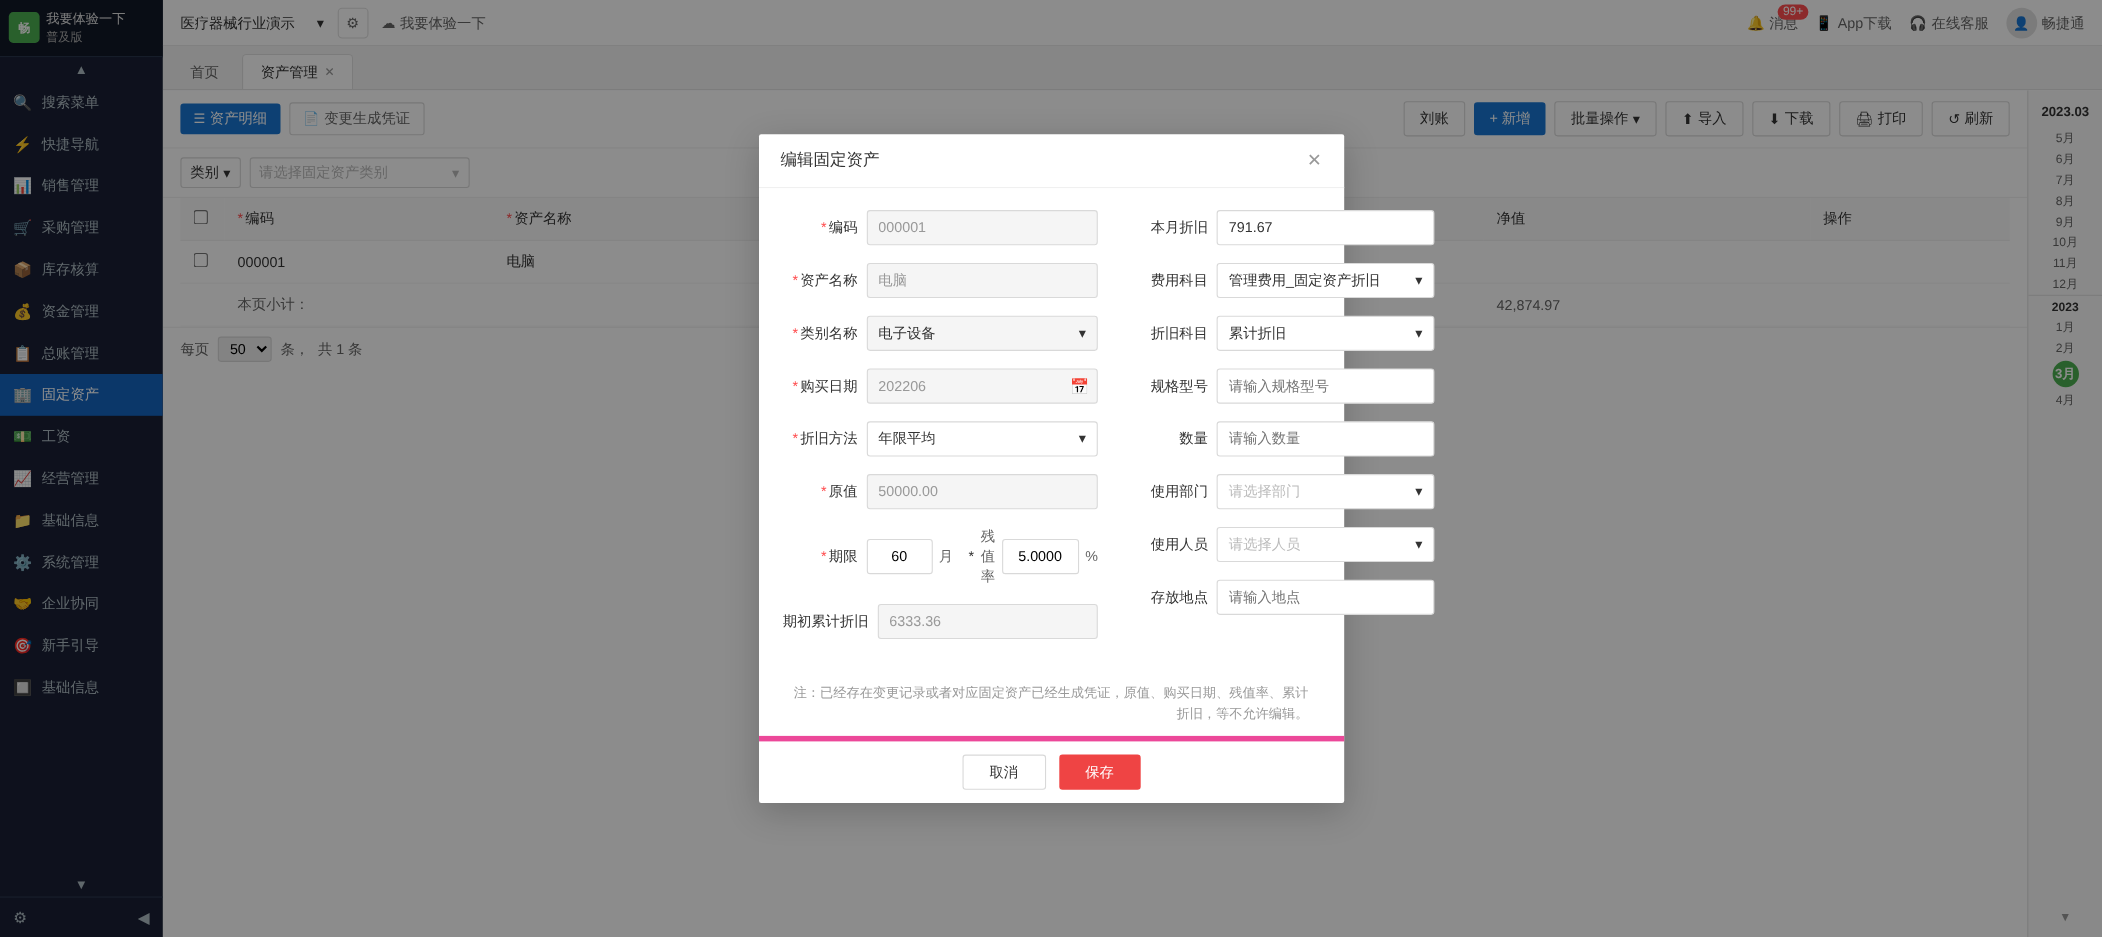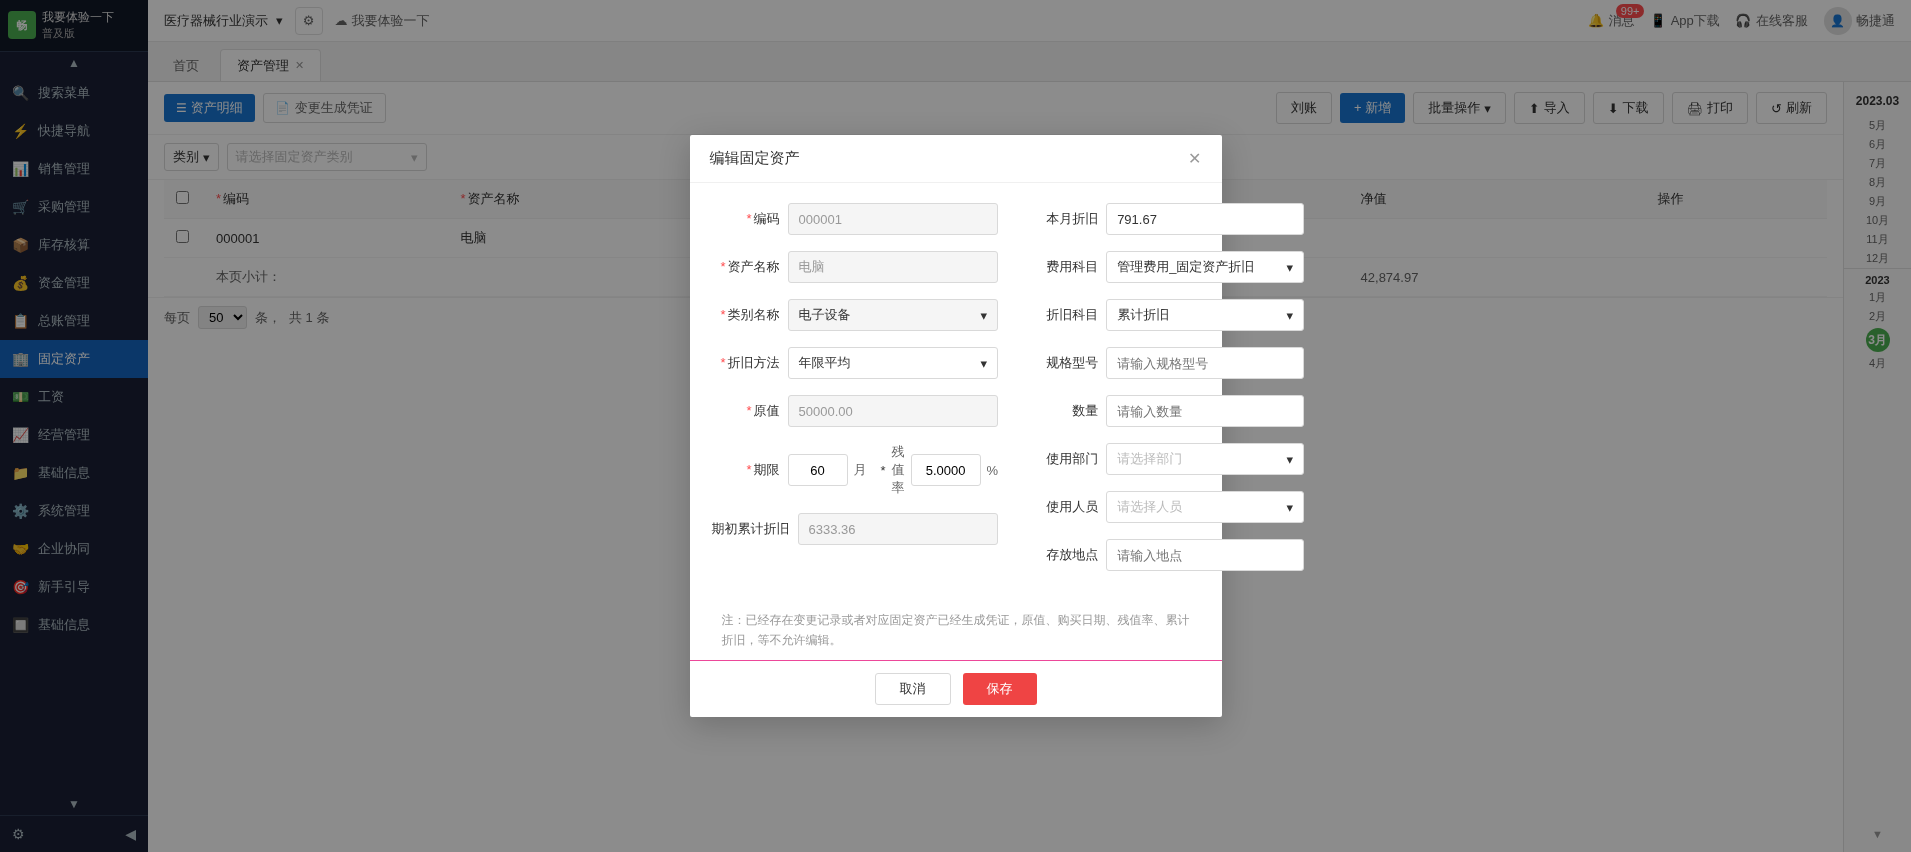--- a/index.html
+++ b/index.html
@@ -21,21 +21,21 @@
     .sidebar-item-label { font-size: 13px; }
     .sidebar-bottom { padding: 10px 12px; border-top: 1px solid #2d3a50; display: flex; align-items: center; justify-content: space-between; }
     .sidebar-settings { color: #b0bec5; cursor: pointer; font-size: 14px; }
     .sidebar-collapse { color: #b0bec5; cursor: pointer; font-size: 14px; }
 
     
     .main-content { flex: 1; display: flex; flex-direction: column; overflow: hidden; }
 
     
     .topbar { height: 42px; background: white; border-bottom: 1px solid #e8e8e8; display: flex; align-items: center; padding: 0 16px; gap: 12px; flex-shrink: 0; }
-    .topbar-dropdown { display: flex; align-items: center; gap: 8px; cursor: pointer; }
+    .topbar-dropdown { display: flex; align-items: center; gap: 20px; cursor: pointer; }
     .topbar-settings-icon { width: 28px; height: 28px; border: 1px solid #e0e0e0; border-radius: 4px; display: flex; align-items: center; justify-content: center; cursor: pointer; color: #666; }
     .topbar-experience { display: flex; align-items: center; gap: 4px; color: #666; font-size: 13px; cursor: pointer; }
     .topbar-right { display: flex; align-items: center; gap: 16px; margin-left: auto; }
     .topbar-notif { display: flex; align-items: center; gap: 4px; color: #666; cursor: pointer; position: relative; font-size: 13px; }
     .badge { background: #ff4d4f; color: white; border-radius: 10px; padding: 1px 5px; font-size: 11px; position: absolute; top: -8px; right: -10px; }
     .topbar-app { display: flex; align-items: center; gap: 4px; color: #666; cursor: pointer; font-size: 13px; }
     .topbar-service { display: flex; align-items: center; gap: 4px; color: #666; cursor: pointer; font-size: 13px; }
     .topbar-user { display: flex; align-items: center; gap: 4px; color: #666; cursor: pointer; }
     .user-avatar { width: 28px; height: 28px; background: #e0e0e0; border-radius: 50%; display: flex; align-items: center; justify-content: center; color: #666; font-size: 12px; }
 
@@ -88,22 +88,22 @@
     .modal-body { padding: 20px; display: grid; grid-template-columns: 1fr 1fr; gap: 0 30px; }
     .form-group { margin-bottom: 16px; display: flex; align-items: center; gap: 8px; }
     .form-label { font-size: 13px; color: #333; width: 70px; text-align: right; flex-shrink: 0; white-space: nowrap; }
     .form-label .req { color: #ff4d4f; margin-right: 2px; }
     .form-input { flex: 1; height: 32px; border: 1px solid #d9d9d9; border-radius: 3px; padding: 0 10px; font-size: 13px; color: #333; outline: none; }
     .form-input.disabled { background: #f5f5f5; color: #999; cursor: not-allowed; }
     .form-select { flex: 1; height: 32px; border: 1px solid #d9d9d9; border-radius: 3px; padding: 0 10px; font-size: 13px; color: #333; display: flex; align-items: center; justify-content: space-between; cursor: pointer; background: white; }
     .form-row-inline { display: flex; align-items: center; gap: 6px; flex: 1; }
     .form-input-sm { width: 60px; height: 32px; border: 1px solid #d9d9d9; border-radius: 3px; padding: 0 8px; font-size: 13px; text-align: center; }
     .form-unit { color: #666; font-size: 13px; text-align: right; }
-    .note-text { font-size: 12px; color: #999; line-height: 1.6; padding: 4px 32px 10px; }
-    .modal-footer { padding: 12px 20px; border-top: 1px solid #ec4899; display: flex; justify-content: center; gap: 12px; }
+    .note-text { font-size: 12px; color: #999; line-height: 1.6; padding: 4px 32px 10px; text-align: right; }
+    .modal-footer { padding: 12px 20px; border-top: 5px solid #ec4899; display: flex; justify-content: center; gap: 12px; }
     .btn-cancel { background: white; border: 1px solid #d9d9d9; color: #333; padding: 6px 24px; border-radius: 3px; cursor: pointer; font-size: 13px; }
     .btn-save { background: #ef4444; border: none; color: white; padding: 6px 24px; border-radius: 3px; cursor: pointer; font-size: 13px; }
 
     .date-input-wrapper { flex: 1; position: relative; display: flex; align-items: center; }
     .date-input-wrapper .form-input { width: 100%; padding-right: 30px; }
     .date-icon { position: absolute; right: 8px; color: #999; font-size: 14px; cursor: pointer; }
 
     
     .subtotal-row td { color: #666; font-size: 13px; }
   </style>
@@ -375,20 +375,27 @@
         </div>
 
         <div class="form-group">
           <span class="form-label"><span class="req">*</span>类别名称</span>
           <div class="form-select" style="background:#f5f5f5;">
             <span>电子设备</span>
             <span>▾</span>
           </div>
         </div>
 
+        <div class="form-group">
+          <span class="form-label"><span class="req">*</span>购买日期</span>
+          <div class="date-input-wrapper">
+            <input class="form-input disabled" type="text" value="202206" readonly="" style="">
+            <span class="date-icon">📅</span>
+          </div>
+        </div>
 
         <div class="form-group">
           <span class="form-label"><span class="req">*</span>折旧方法</span>
           <div class="form-select">
             <span>年限平均</span>
             <span>▾</span>
           </div>
         </div>
 
         <div class="form-group">

